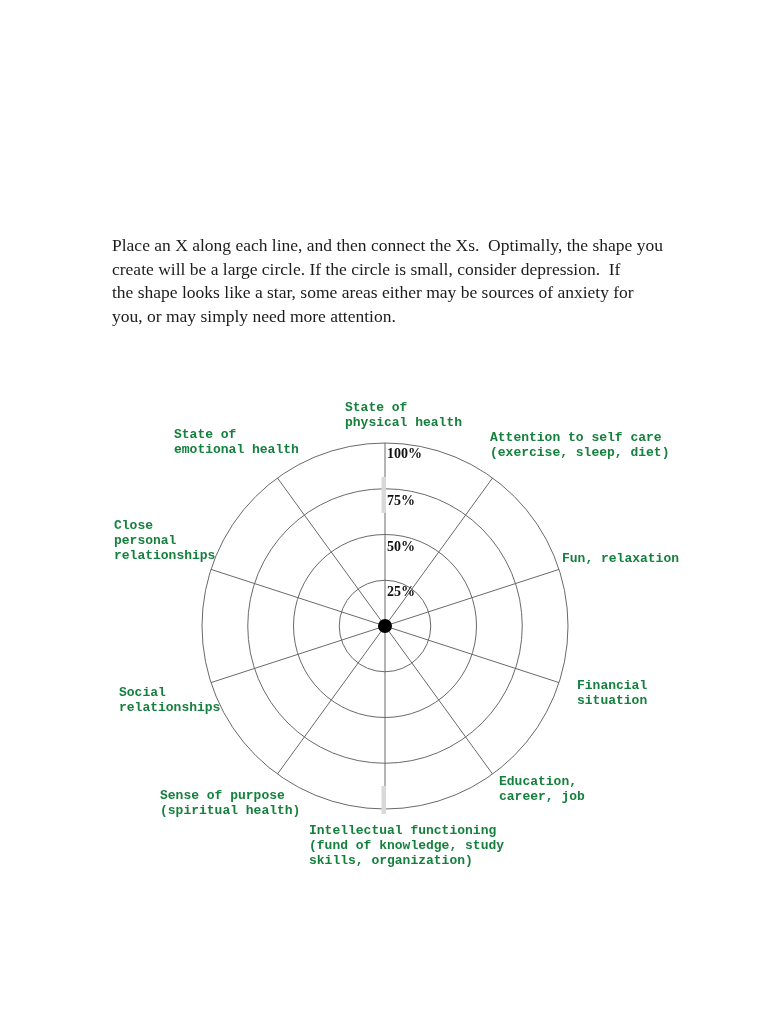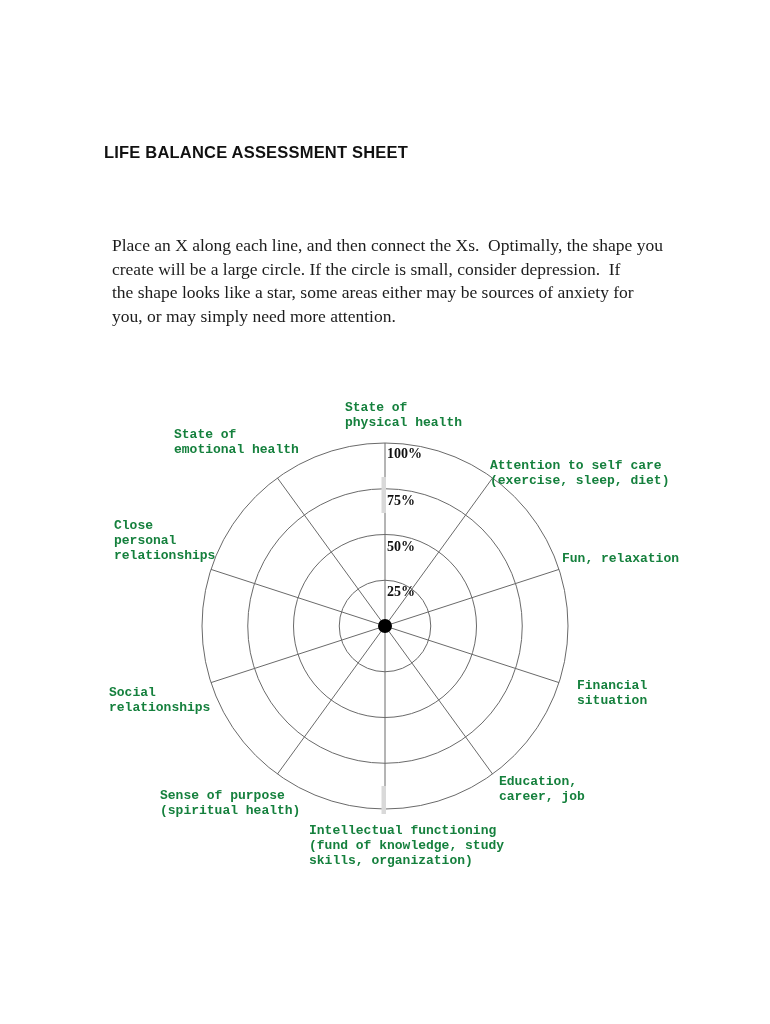--- a/index.html
+++ b/index.html
@@ -67,36 +67,35 @@
   .area-label{
     position:absolute;
     font-family:Liberation Mono, monospace;
     font-weight:bold;
     font-size:13px;
     line-height:15px;
     color:#15803d;
     white-space:pre-wrap;
   }
   .lbl-0{left:345px; top:400px;}
-  .lbl-1{left:490px; top:430px;margin-top:28px;}
+  .lbl-1{left:490px; top:430px;}
   .lbl-2{left:562px; top:551px;}
   .lbl-3{left:577px; top:678px;text-align:right;}
   .lbl-4{left:499px; top:774px;}
   .lbl-5{left:309px; top:823px;}
   .lbl-6{left:160px; top:788px;}
-  .lbl-7{left:109px; top:685px;}
+  .lbl-7{left:119px; top:685px;}
   .lbl-8{left:114px; top:518px;}
   .lbl-9{left:174px; top:427px;}
 </style>
 </head>
 <body>
 
 <div class="page">
 
-  <h1 class="doc-title">LIFE BALANCE ASSESSMENT SHEET</h1>
 
 
   <p class="instructions">Place an X along each line, and then connect the Xs.  Optimally, the shape you
 create will be a large circle. If the circle is small, consider depression.  If
 the shape looks like a star, some areas either may be sources of anxiety for
 you, or may simply need more attention.</p>
 
   <div>
     <svg class="wheel-svg" viewBox="0 0 770 1024" xmlns="http://www.w3.org/2000/svg">
       <g id="wheel-rings">

